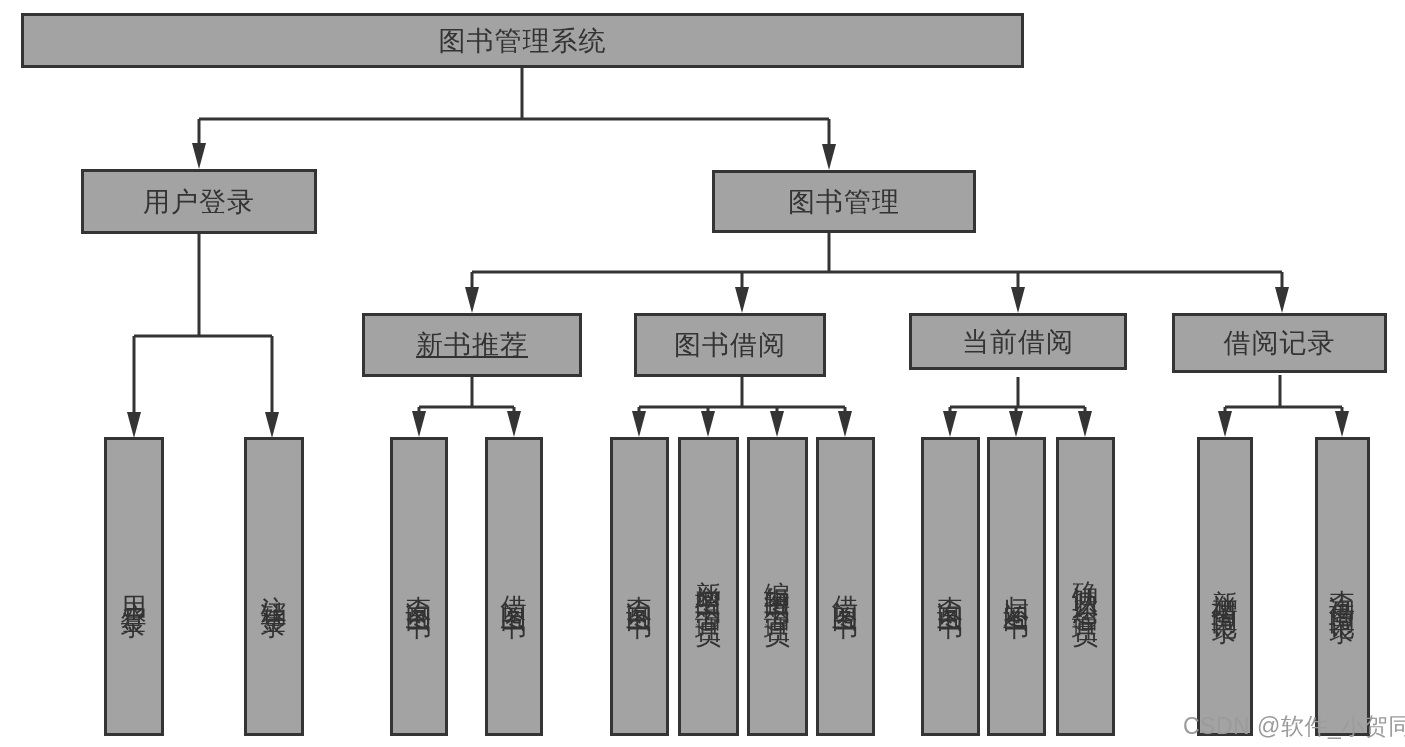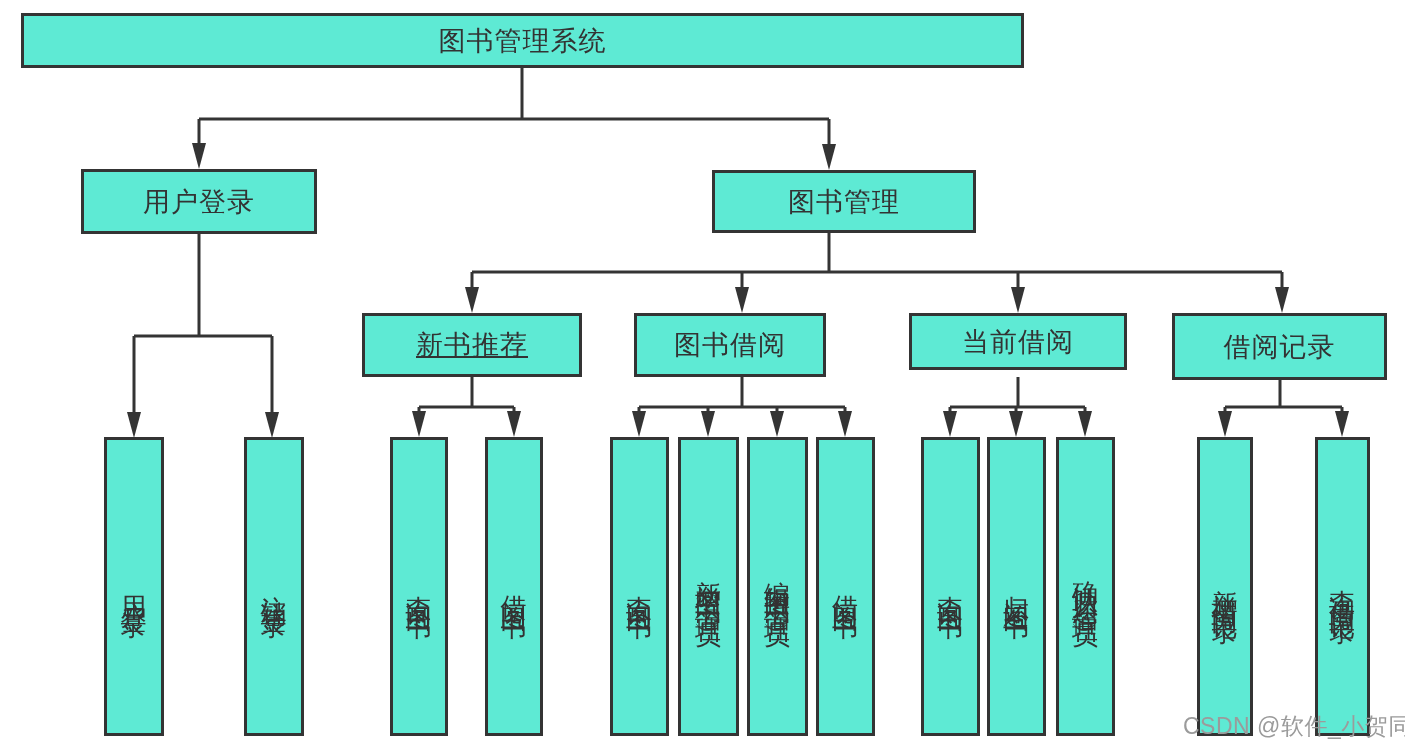--- a/index.html
+++ b/index.html
@@ -9,21 +9,21 @@
     background:var(--background,#ffffff);
     font-family:"Liberation Sans","DejaVu Sans",sans-serif;
     overflow:hidden;
   }
   svg.connectors { position:absolute; left:0; top:0; width:1405px; height:747px; }
   .connectors path { stroke:var(--line,#343434); stroke-width:3; fill:none; }
   .connectors polygon { fill:var(--line,#343434); stroke:none; }
   .node {
     position:absolute; box-sizing:border-box;
     border:3px solid var(--line,#343434);
-    background:#5eead4; color:var(--text,#333333);
+    background:#a3a3a3; color:var(--text,#333333);
     display:flex; align-items:center; justify-content:center;
     text-align:center;
   }
   .h-node { font-size:27px; letter-spacing:1px; white-space:nowrap; }
   .v-node .v-label {
     writing-mode:vertical-rl;
     font-size:26px; line-height:1; letter-spacing:6px;
     white-space:nowrap;
   }
   .watermark {
@@ -86,21 +86,21 @@
 
   <div class="node h-node" style="left:362px; top:313px; width:220px; height:64px;text-decoration:underline;">
     <span>新书推荐</span>
   </div>
   <div class="node h-node" style="left:634px; top:313px; width:192px; height:64px;">
     <span>图书借阅</span>
   </div>
   <div class="node h-node" style="left:909px; top:313px; width:218px; height:57px;">
     <span>当前借阅</span>
   </div>
-  <div class="node h-node" style="left:1172px; top:313px; width:215px; height:67px;">
+  <div class="node h-node" style="left:1172px; top:313px; width:215px; height:60px;">
     <span>借阅记录</span>
   </div>
 
   <div class="node v-node" style="left:104px; top:437px; width:60px; height:299px;">
     <span class="v-label">用户登录</span>
   </div>
   <div class="node v-node" style="left:244px; top:437px; width:60px; height:299px;">
     <span class="v-label">注销登录</span>
   </div>
 

